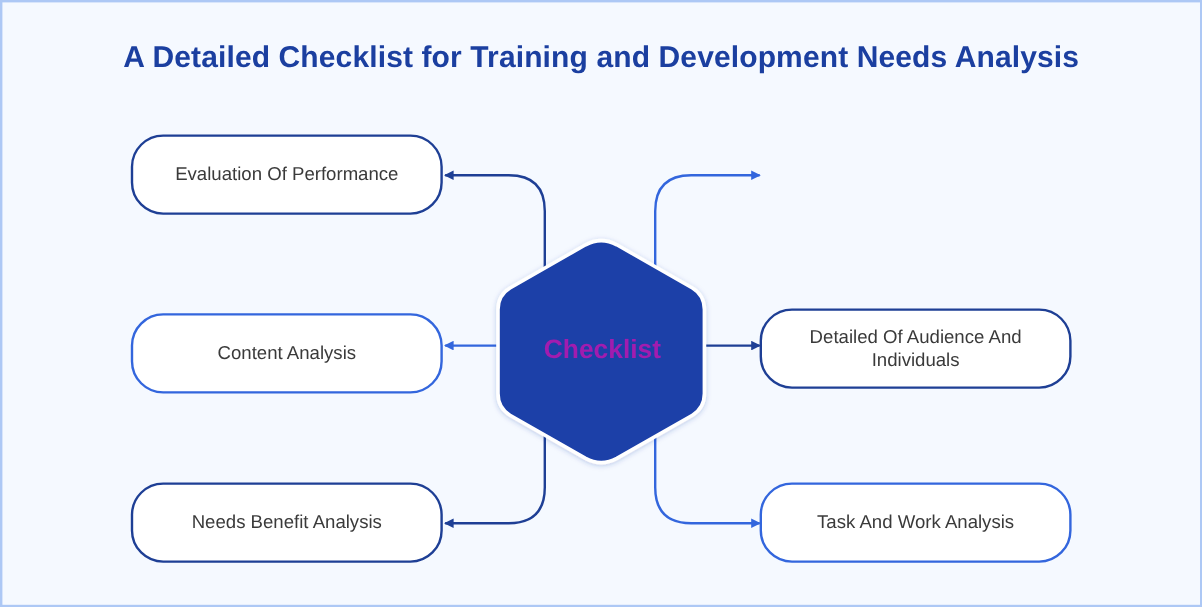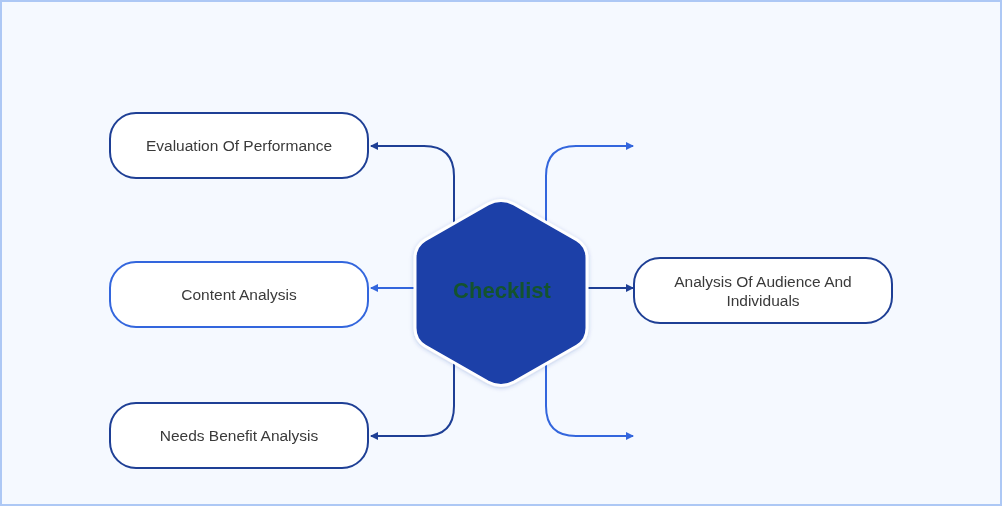--- a/index.html
+++ b/index.html
@@ -38,28 +38,29 @@
       font-size: 15.5px; color: #3a3a3a;
       line-height: 19px;
       padding: 0 24px;
     }
     .box.light { border-color: #3366dd; }
     .box .lbl { display: block; }
     .hex-label {
       position: absolute;
       left: 416px; top: 276px; width: 168px;
       text-align: center;
-      font-size: 22px; font-weight: 700; color: #14532d;
+      font-size: 22px; font-weight: 700; color: #a21caf;
     }
   </style>
 </head>
 <body>
 
 <div class="frame">
 
+  <div class="title">A Detailed Checklist for Training and Development Needs Analysis</div>
 
   <svg class="diagram" viewBox="0 0 1002 506" xmlns="http://www.w3.org/2000/svg">
     <defs>
       <marker id="arrDark" markerWidth="8" markerHeight="8" refX="7" refY="4" orient="auto" markerUnits="userSpaceOnUse">
         <path d="M0,0 L8,4 L0,8 z" fill="#1e3f95"></path>
       </marker>
       <marker id="arrLight" markerWidth="8" markerHeight="8" refX="7" refY="4" orient="auto" markerUnits="userSpaceOnUse">
         <path d="M0,0 L8,4 L0,8 z" fill="#3366dd"></path>
       </marker>
       <filter id="hexShadow" x="-20%" y="-20%" width="140%" height="140%">
@@ -88,16 +89,19 @@
     <span class="lbl">Evaluation Of Performance</span>
   </div>
   <div class="box light" style="left:107px; top:259px;">
     <span class="lbl">Content Analysis</span>
   </div>
   <div class="box" style="left:107px; top:400px;">
     <span class="lbl">Needs Benefit Analysis</span>
   </div>
 
   <div class="box" style="left:631px; top:255px; padding:0 28px;">
-    <span class="lbl">Analysis Of Audience And Individuals</span>
+    <span class="lbl">Detailed Of Audience And Individuals</span>
+  </div>
+  <div class="box light" style="left:631px; top:400px;">
+    <span class="lbl">Task And Work Analysis</span>
   </div>
 
 </div>
 
 </body></html>

